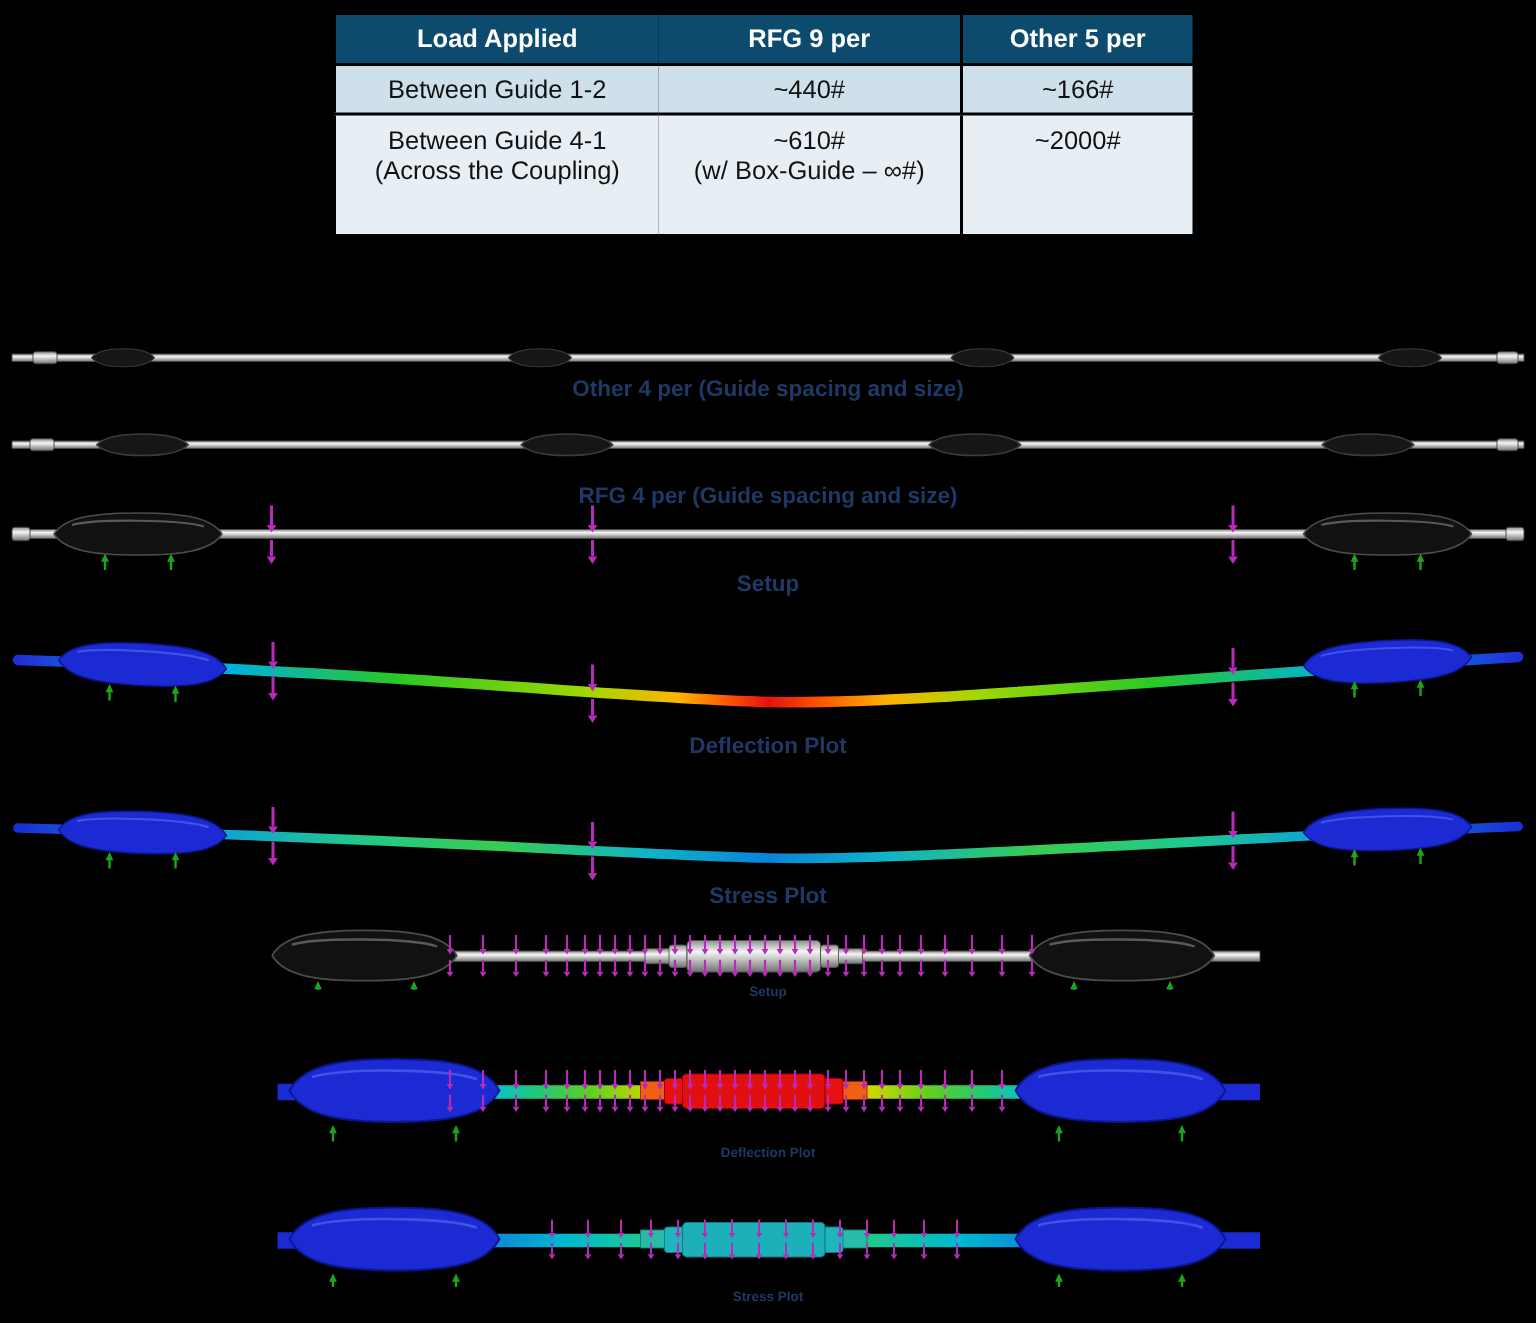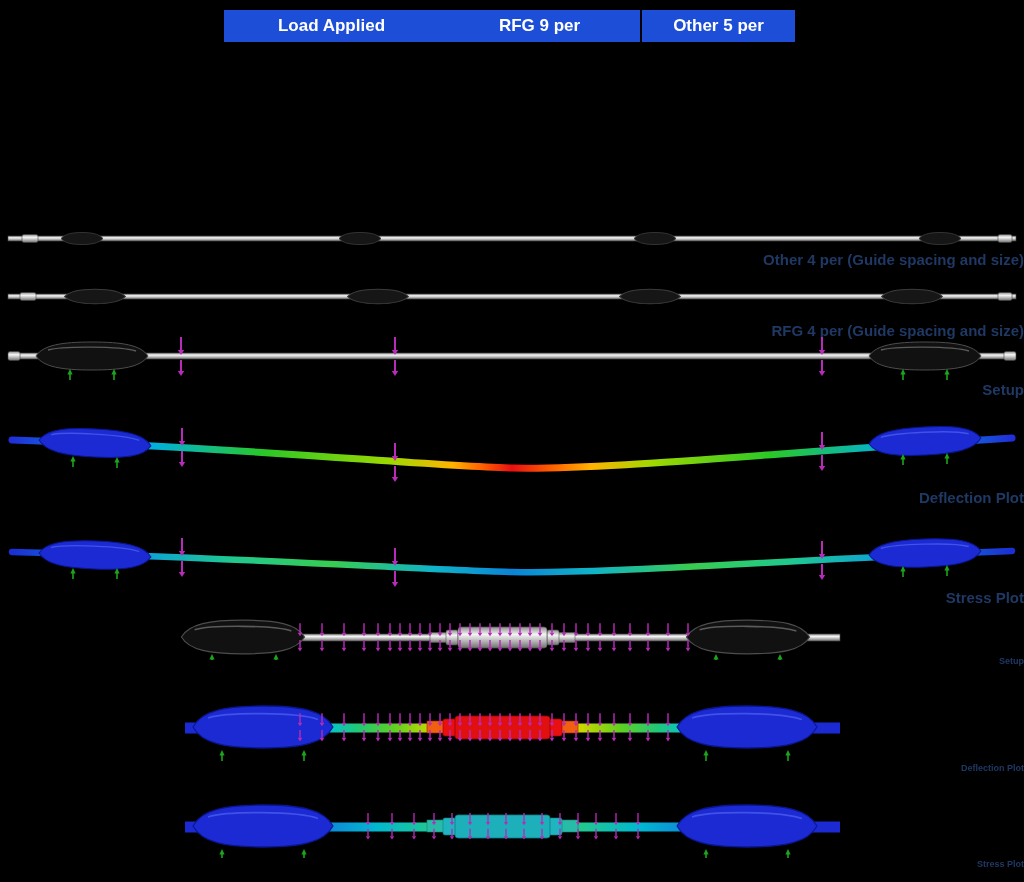--- a/index.html
+++ b/index.html
@@ -4,33 +4,33 @@
 <style>
   html,body{margin:0;padding:0;background:#000;}
   body{width:1024px;height:882px;position:relative;overflow:hidden;
        font-family:"Liberation Sans",sans-serif;}
   .stage{position:absolute;inset:0;}
 
   
   .load-table{position:absolute;left:222px;top:8px;width:573px;
       border-collapse:collapse;table-layout:fixed;
       border:2px solid #000;font-size:17px;color:#111;}
-  .load-table th{background:#1d4ed8;color:#fff;font-weight:700;
+  .load-table th{background:#0c4a6e;color:#fff;font-weight:700;
       height:30px;text-align:center;font-size:17px;}
   .load-table td{text-align:center;border-top:2px solid #000;
       vertical-align:middle;padding:2px 4px;}
   .load-table .col3{border-left:2px solid #000;}
   tr.rA{background:#cfe0ea;height:33px;}
   tr.rB{background:#e7eff4;height:33px;}
   tr.rLast{background:#e7eff4;height:81px;}
   tr.rLast td{vertical-align:top;padding-top:7px;}
   .preline{white-space:pre-line;}
 
   
-  .cap{position:absolute;left:0;width:1024px;text-align:right;
+  .cap{position:absolute;left:0;width:1024px;text-align:center;
        font-weight:700;color:#1f3864;}
   .cap.big{font-size:15px;}
   .cap.small{font-size:9px;}
 
   .fig{position:absolute;left:0;}
 </style>
 </head>
 <body>
 
 <div class="stage">
@@ -118,20 +118,32 @@
         <col style="width:216px">
         <col style="width:202px">
         <col style="width:155px">
       </colgroup>
     <tbody>
         <tr>
       <th>Load Applied</th>
       <th>RFG 9 per</th>
       <th class="col3">Other 5 per</th>
     </tr>
+    <tr class="rA">
+      <td>Between Guide 1-2</td>
+      <td>~440#</td>
+      <td class="col3">~166#</td>
+    </tr>
+    <tr class="rLast">
+      <td class="preline">Between Guide 4-1
+(Across the Coupling)</td>
+      <td class="preline">~610#
+(w/ Box-Guide – ∞#)</td>
+      <td class="col3">~2000#</td>
+    </tr>
   </tbody>
     </table>
 
   <svg class="fig" style="top:228px" width="1024" height="24">
     <rect x="8" y="8" width="1008" height="5" fill="url(#gMetal)" stroke="#4a4a4a" stroke-width="0.6"></rect>
     <rect x="22" y="6.5" width="16" height="8" rx="2" fill="url(#gMetal)" stroke="#444" stroke-width="0.6"></rect>
     <rect x="998" y="6.5" width="14" height="8" rx="2" fill="url(#gMetal)" stroke="#444" stroke-width="0.6"></rect>
     <g fill="#161616" stroke="#3c3c3c" stroke-width="0.8">
       <use href="#pGuide" transform="translate(82,10.5)"></use>
       <use href="#pGuide" transform="translate(360,10.5)"></use>

